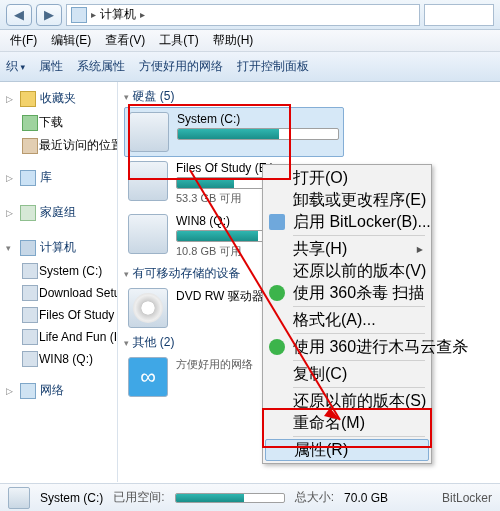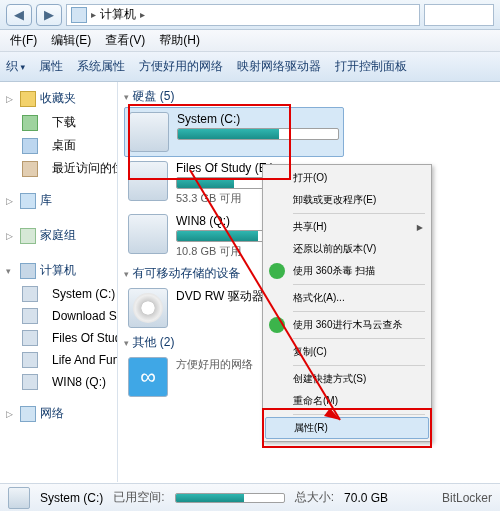--- a/index.html
+++ b/index.html
@@ -22,21 +22,21 @@
 .tool-dd::after { content: " ▾"; font-size: 9px; }
 
 
 .main { display: flex; height: 400px; }
 
 
 .sidebar { width: 118px; border-right: 1px solid #d9e2ec; background: #fff; padding: 4px 0; overflow: hidden; }
 .sb-group { font-size: 12px; }
 .sb-head { padding: 4px 6px; color: #123a6b; display: flex; align-items: center; gap: 4px; }
 .sb-head .tri { font-size: 9px; color: #808080; width: 10px; }
-.sb-item { padding: 3px 4px 3px 22px; display: flex; align-items: center; gap: 14px; white-space: nowrap; overflow: hidden; }
+.sb-item { padding: 3px 4px 3px 22px; display: flex; align-items: center; gap: 1px; white-space: nowrap; overflow: hidden; }
 .sb-ico { width: 16px; height: 16px; flex: 0 0 16px; }
 .ico-fav { background: #f3d26b; border: 1px solid #c9a63a; }
 .ico-dl { background: #9fd39f; border: 1px solid #5fa85f; }
 .ico-desk { background: #bcd6ef; border: 1px solid #7fa7c9; }
 .ico-rec { background: #e2ceb2; border: 1px solid #b89a6e; }
 .ico-lib { background: #cbe2f5; border: 1px solid #7fa7c9; }
 .ico-hg { background: #d6e8d6; border: 1px solid #8fbf8f; }
 .ico-comp { background: #c6d7e7; border: 1px solid #7fa7c9; }
 .ico-drv { background: #d6e1ec; border: 1px solid #98adc2; }
 .ico-net { background: #cfe3f3; border: 1px solid #7fa7c9; }
@@ -58,21 +58,21 @@
 .fill-teal { background: linear-gradient(#2fb6b0,#1a8f8a); }
 .drive-sub { font-size: 11px; color: #5a5a5a; }
 
 
 .hl { position: absolute; border: 2px solid #e00000; pointer-events: none; }
 .hl1 { left: 128px; top: 104px; width: 163px; height: 76px; }
 .hl2 { left: 262px; top: 408px; width: 170px; height: 40px; }
 .arrow { position:absolute; left:180px; top:170px; width:200px; height:260px; pointer-events:none; }
 
 
-.ctx { position: absolute; left: 262px; top: 164px; width: 170px; background: #f2f2f2; border: 1px solid #a8a8a8; box-shadow: 2px 2px 4px rgba(0,0,0,.25); padding: 2px; font-size: 10px; }
+.ctx { position: absolute; left: 262px; top: 164px; width: 170px; background: #f2f2f2; border: 1px solid #a8a8a8; box-shadow: 2px 2px 4px rgba(0,0,0,.25); padding: 2px; font-size: 16px; }
 .ctx-row { height: 22px; display: flex; align-items: center; padding: 0 8px 0 28px; position: relative; white-space: nowrap; }
 .ctx-row.sel { background: #d6e8f7; border: 1px solid #84aed6; border-radius: 2px; }
 .ctx-sep { height: 1px; background: #d0d0d0; margin: 2px 4px 2px 28px; }
 .ctx-ico { position: absolute; left: 4px; width: 16px; height: 16px; border-radius: 2px; }
 .ci-bl { background: #6fa8dc; }
 .ci-360 { background: #3cb44b; border-radius: 50%; }
 .ci-y { background: #f1c232; border-radius: 50%; }
 .ctx-arrow::after { content: "▶"; font-size: 8px; color: #555; position: absolute; right: 6px; }
 
 
@@ -93,48 +93,44 @@
     <span>计算机</span>
     <span class="addr-arrow">▸</span>
   </div>
   <div class="search"></div>
 </div>
 
 <div class="menubar">
   <span class="menu-item">件(F)</span>
   <span class="menu-item">编辑(E)</span>
   <span class="menu-item">查看(V)</span>
+  <span class="menu-item">工具(T)</span>
   <span class="menu-item">帮助(H)</span>
 </div>
 
 <div class="toolbar">
   <span class="tool-dd">织</span>
   <span>属性</span>
   <span>系统属性</span>
   <span>方便好用的网络</span>
-  <span>映射网络驱动器</span>
   <span>打开控制面板</span>
 </div>
 
 <div class="main">
 
   <div class="sidebar">
     <div class="sb-group">
       <div class="sb-head">
           <span class="tri">▷</span>
           <span class="sb-ico ico-fav"></span>
           <span>收藏夹</span>
         </div>
       <div class="sb-item">
           <span class="sb-ico ico-dl"></span>
           <span>下载</span>
-        </div>
-      <div class="sb-item">
-          <span class="sb-ico ico-desk"></span>
-          <span>桌面</span>
         </div>
       <div class="sb-item">
           <span class="sb-ico ico-rec"></span>
           <span>最近访问的位置</span>
         </div>
     </div>
     <div style="height:8px"></div>
     <div class="sb-group">
       <div class="sb-head">
           <span class="tri">▷</span>
@@ -252,20 +248,24 @@
   </div>
 </div>
 
 <div class="ctx">
   <div class="ctx-row">
       <span>打开(O)</span>
     </div>
   <div class="ctx-row">
       <span>卸载或更改程序(E)</span>
     </div>
+  <div class="ctx-row">
+      <span class="ctx-ico ci-bl"></span>
+      <span>启用 BitLocker(B)...</span>
+    </div>
   <div class="ctx-sep"></div>
   <div class="ctx-row ctx-arrow">
       <span>共享(H)</span>
     </div>
   <div class="ctx-row">
       <span>还原以前的版本(V)</span>
     </div>
   <div class="ctx-row">
       <span class="ctx-ico ci-360"></span>
       <span>使用 360杀毒 扫描</span>
@@ -278,21 +278,21 @@
   <div class="ctx-row">
       <span class="ctx-ico ci-360"></span>
       <span>使用 360进行木马云查杀</span>
     </div>
   <div class="ctx-sep"></div>
   <div class="ctx-row">
       <span>复制(C)</span>
     </div>
   <div class="ctx-sep"></div>
   <div class="ctx-row">
-      <span>创建快捷方式(S)</span>
+      <span>还原以前的版本(S)</span>
     </div>
   <div class="ctx-row">
       <span>重命名(M)</span>
     </div>
   <div class="ctx-sep"></div>
   <div class="ctx-row sel">
       <span>属性(R)</span>
     </div>
 </div>
 

